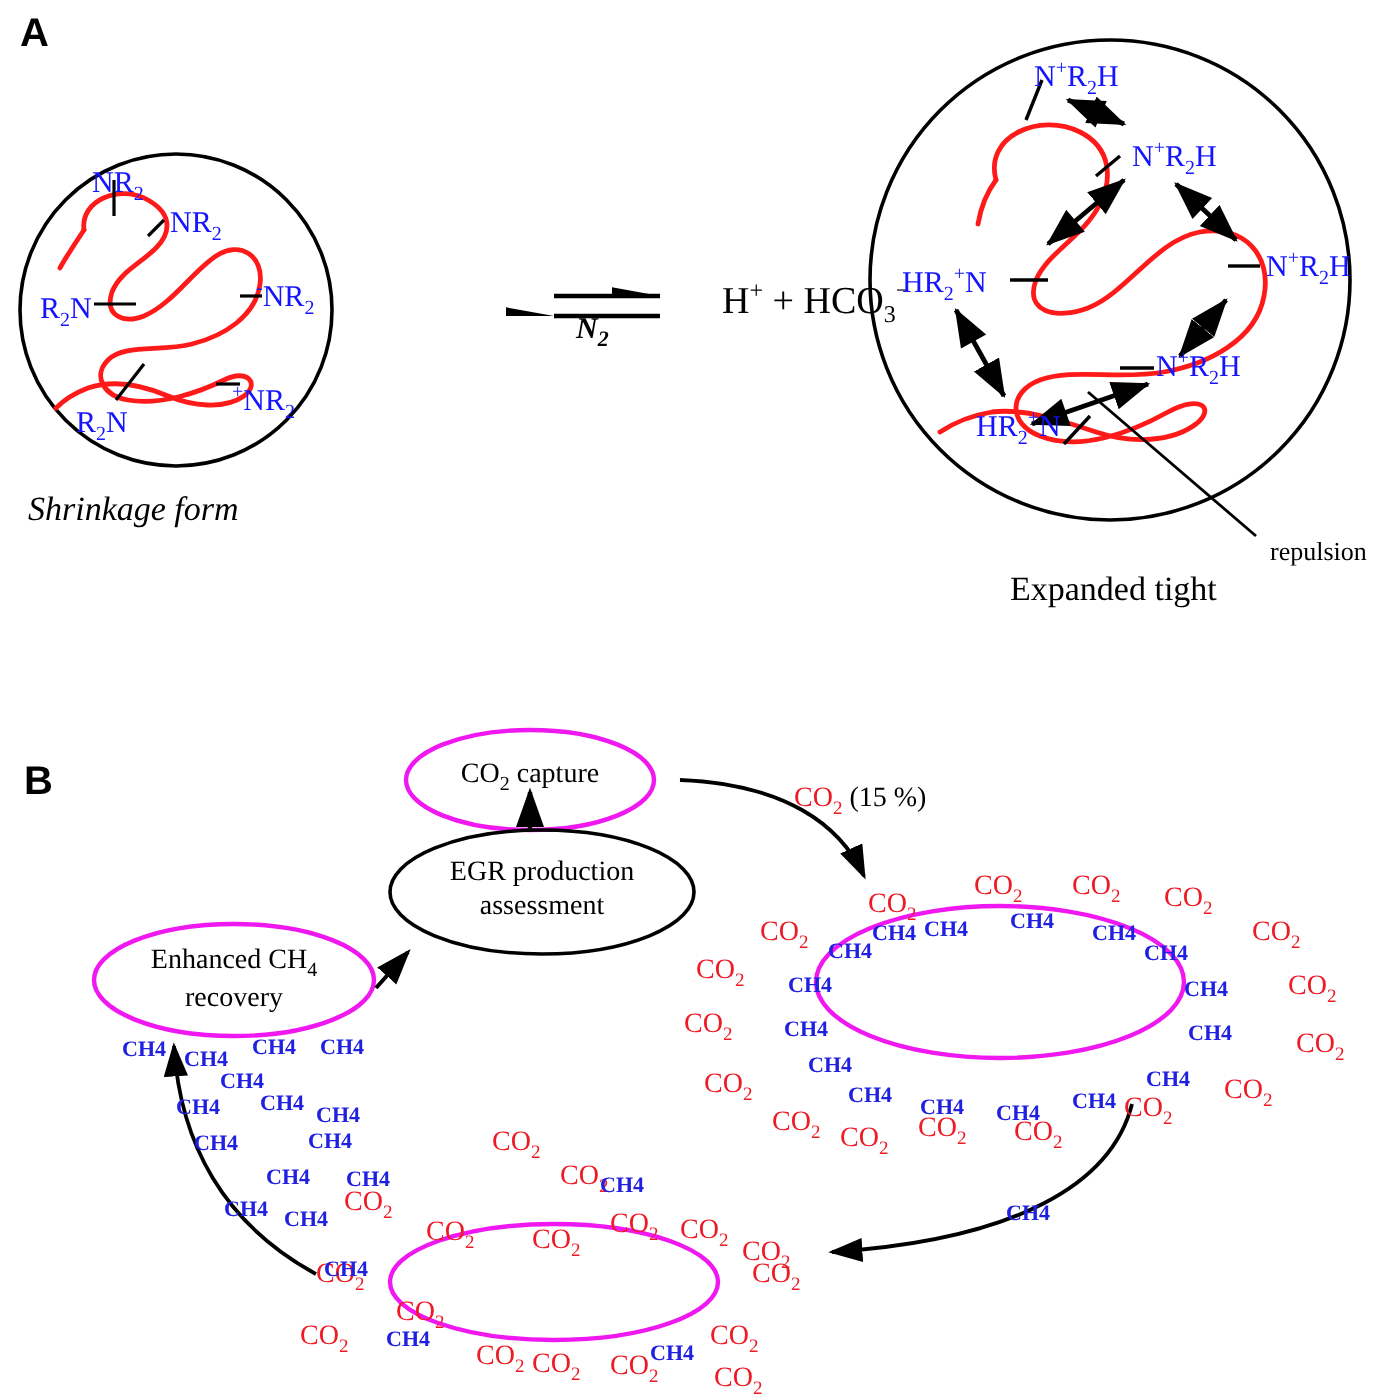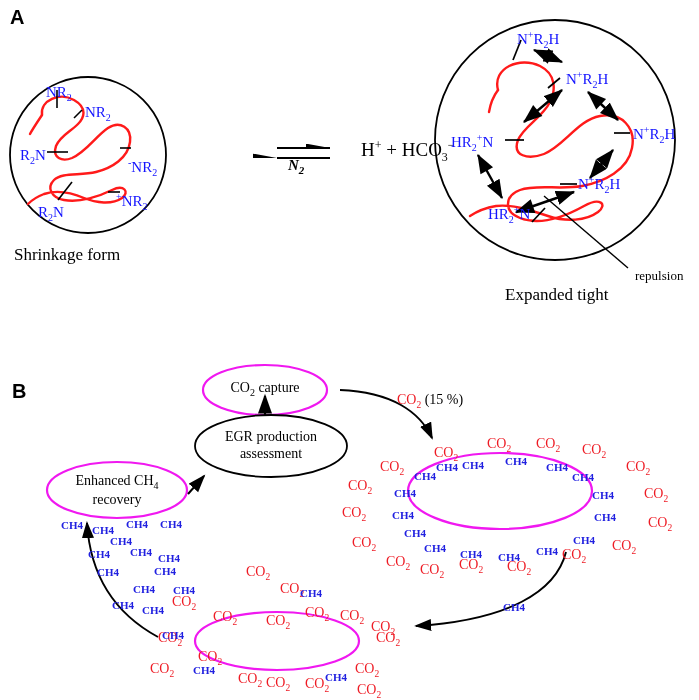--- a/index.html
+++ b/index.html
@@ -181,25 +181,25 @@
       <line x1="478" y1="155" x2="502" y2="198"></line>
       <line x1="516" y1="212" x2="574" y2="192"></line>
     </g>
 
     <line x1="544" y1="196" x2="628" y2="268" stroke="#000" stroke-width="1.4"></line>
   </svg>
 
   <div class="blue-label" style="left:46px;  top:85px;">NR<sub>2</sub></div>
   <div class="blue-label" style="left:85px;  top:105px;">NR<sub>2</sub></div>
   <div class="blue-label" style="left:20px;  top:148px;">R<sub>2</sub>N</div>
-  <div class="blue-label" style="left:128px; top:158px;text-align:center;"><sup>-</sup>NR<sub>2</sub></div>
+  <div class="blue-label" style="left:128px; top:140px;text-align:center;"><sup>-</sup>NR<sub>2</sub></div>
   <div class="blue-label" style="left:38px;  top:205px;">R<sub>2</sub>N</div>
   <div class="blue-label" style="left:116px; top:192px;"><sup>+</sup>NR<sub>2</sub></div>
 
-  <div class="caption" style="left:14px; top:245px;">Shrinkage form</div>
+  <div class="caption" style="left:14px; top:245px;font-style:italic;">Shrinkage form</div>
 
   <div class="n2-label" style="left:288px; top:157px;font-style:italic;">N<sub>2</sub></div>
   <div class="eq" style="left:337px; top:138px;margin-left:24px;">H<sup>+</sup> + HCO<sub>3</sub><sup>−</sup></div>
 
   <div class="blue-label" style="left:517px; top:30px;">N<sup>+</sup>R<sub>2</sub>H</div>
   <div class="blue-label" style="left:566px; top:70px;">N<sup>+</sup>R<sub>2</sub>H</div>
   <div class="blue-label" style="left:633px; top:125px;">N<sup>+</sup>R<sub>2</sub>H</div>
   <div class="blue-label" style="left:451px; top:133px;">HR<sub>2</sub><sup>+</sup>N</div>
   <div class="blue-label" style="left:488px; top:205px;">HR<sub>2</sub><sup>+</sup>N</div>
   <div class="blue-label" style="left:578px; top:175px;">N<sup>+</sup>R<sub>2</sub>H</div>

